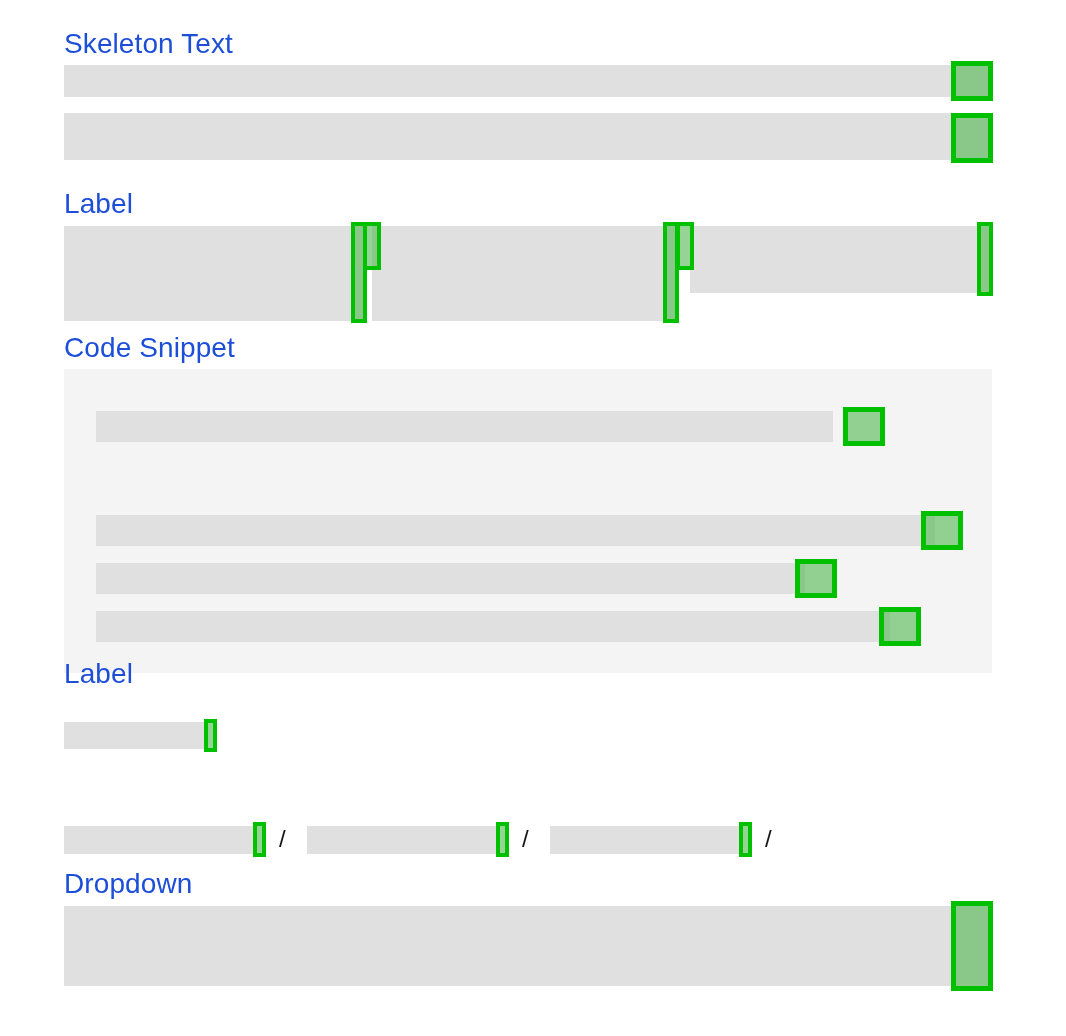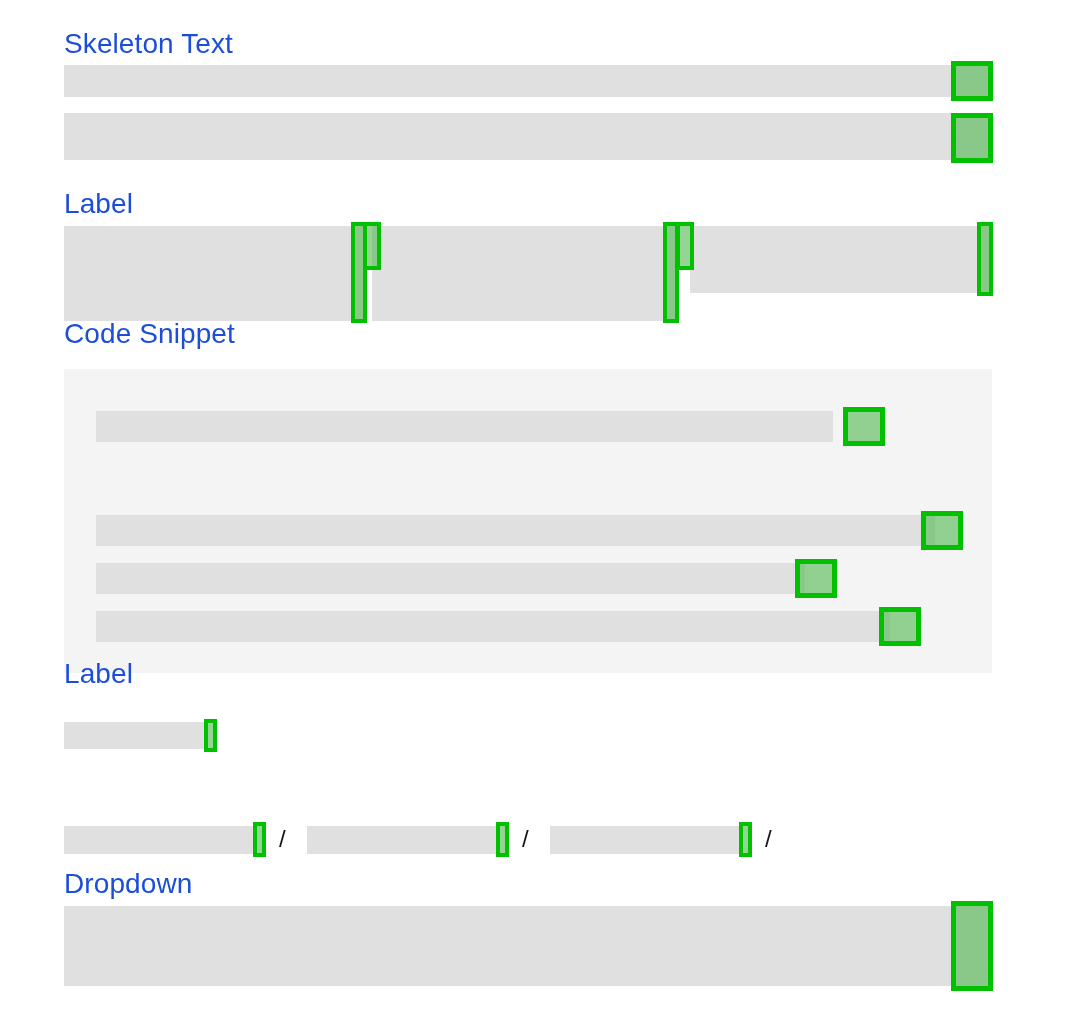--- a/index.html
+++ b/index.html
@@ -82,21 +82,21 @@
   <div class="skel" style="left:64px; top:226px; width:300px; height:95px;"></div>
   <div class="skel" style="left:372px; top:226px; width:306px; height:95px;"></div>
   <div class="skel" style="left:690px; top:226px; width:302px; height:67px;"></div>
 
   <div class="anno-thin" style="left:351px; top:222px; width:16px; height:101px;"></div>
   <div class="anno-thin" style="left:363px; top:222px; width:18px; height:48px;"></div>
   <div class="anno-thin" style="left:663px; top:222px; width:16px; height:101px;"></div>
   <div class="anno-thin" style="left:676px; top:222px; width:18px; height:48px;"></div>
   <div class="anno-thin" style="left:977px; top:222px; width:16px; height:74px;"></div>
 
-  <div class="section-heading" style="top:316px;">Code Snippet</div>
+  <div class="section-heading" style="top:330px;">Code Snippet</div>
 
   <div class="skel-container" style="left:64px; top:369px; width:928px; height:304px;"></div>
 
   <div class="skel" style="left:96px; top:411px; width:737px; height:31px;"></div>
   <div class="skel" style="left:96px; top:515px; width:839px; height:31px;"></div>
   <div class="skel" style="left:96px; top:563px; width:709px; height:31px;"></div>
   <div class="skel" style="left:96px; top:611px; width:794px; height:31px;"></div>
 
   <div class="anno" style="left:843px; top:407px; width:42px; height:39px;"></div>
   <div class="anno" style="left:921px; top:511px; width:42px; height:39px;"></div>

